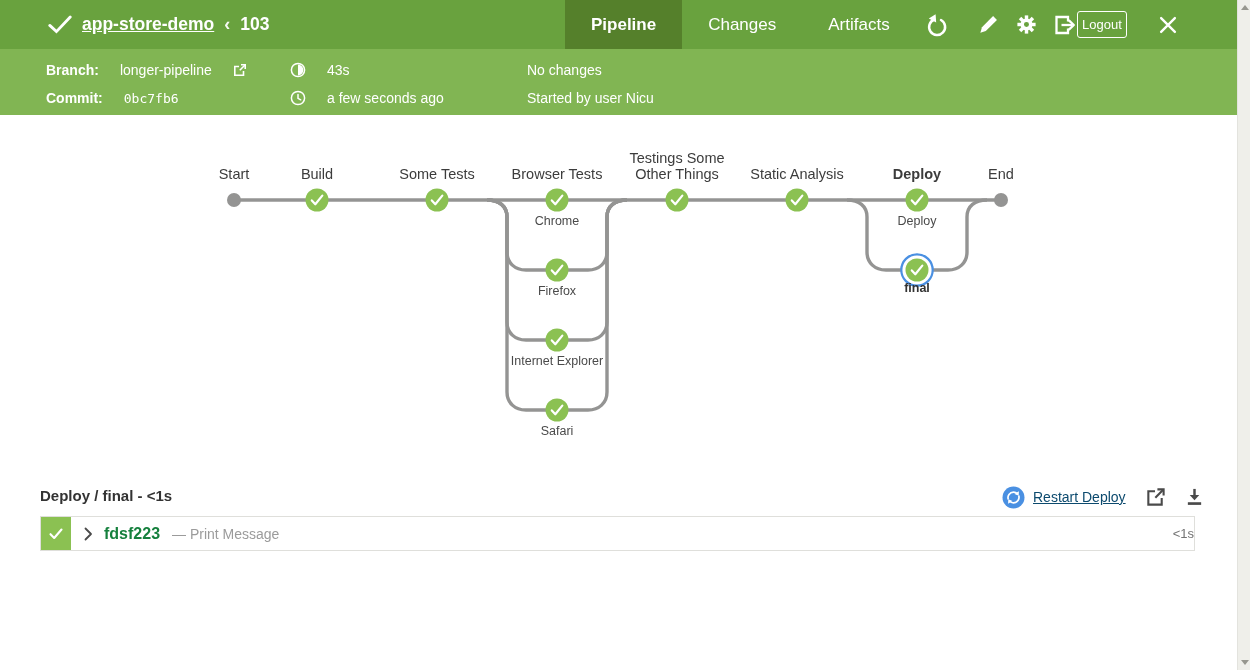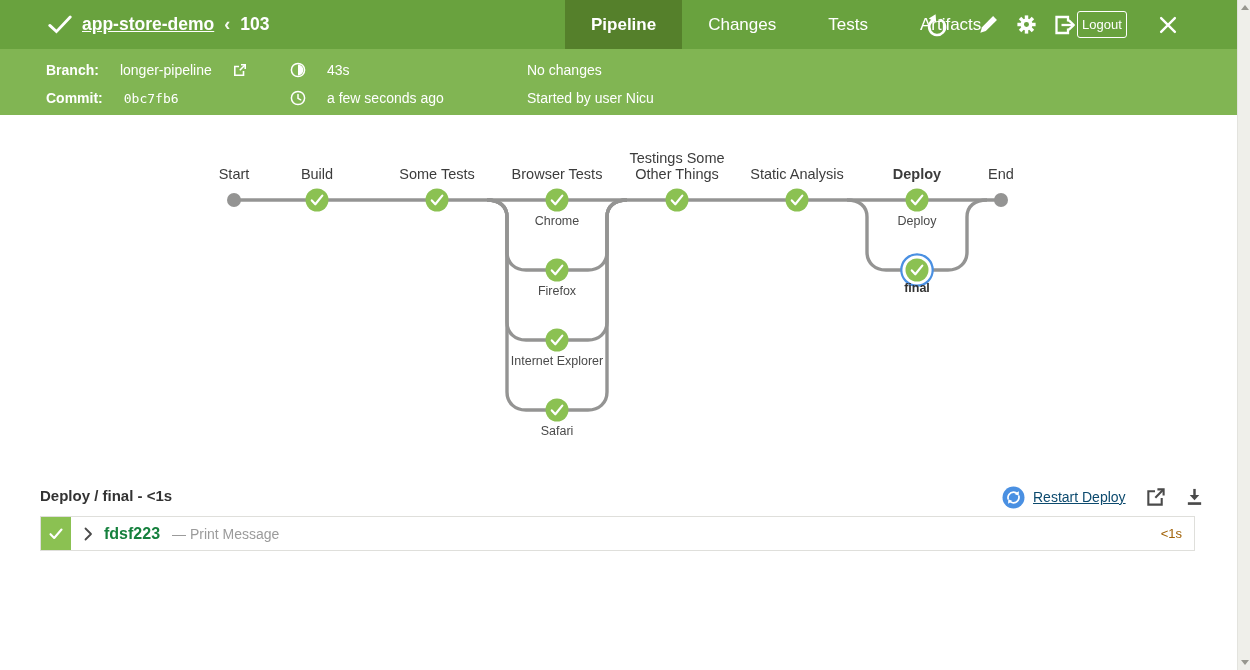--- a/index.html
+++ b/index.html
@@ -89,21 +89,21 @@
     background:#fff; border:1px solid #dfdfdb;
     display:flex; align-items:center; cursor:pointer;
   }
   .step-status {
     width:30px; height:33px; background:#8bc152; flex:0 0 30px;
     display:flex; align-items:center; justify-content:center;
   }
   .step-chevron { margin-left:13px; display:flex; align-items:center; }
   .step-id { margin-left:11px; font-size:16px; font-weight:bold; color:#15803d; }
   .step-desc { margin-left:12px; font-size:14px; color:#9b9b9b; }
-  .step-duration { margin-left:auto; margin-right:12px; font-size:13px; color:#a16207; }
+  .step-duration { margin-left:auto; margin-right:0; font-size:13px; color:#737373; }
 
   
   .scrollbar {
     position:absolute; right:0; top:0; width:13px; height:670px;
     background:#efefea; border-left:1px solid #e3e3de;
   }
   .sb-arrow { position:absolute; left:3px; width:0; height:0; }
   .sb-up { top:5px; border-left:4px solid transparent; border-right:4px solid transparent; border-bottom:5px solid #97978f; }
   .sb-down { bottom:5px; border-left:4px solid transparent; border-right:4px solid transparent; border-top:5px solid #97978f; }
 </style>
@@ -118,21 +118,20 @@
         </svg>
     </span>
     <span class="run-title">app-store-demo</span>
     <span class="run-sep">‹</span>
     <span class="run-number">103</span>
   </div>
 
   <div class="tabs">
     <div class="tab active">Pipeline</div>
     <div class="tab">Changes</div>
-    <div class="tab">Tests</div>
     <div class="tab">Artifacts</div>
   </div>
 
   <div class="topbar-actions">
     <span class="icon-btn">
       <svg width="24" height="24" viewBox="0 0 24 24">
         <path d="M16 6 A8 8 0 1 1 9.3 5.5" stroke="#fff" stroke-width="2.5" fill="none" stroke-linecap="round" transform="translate(0,1)"></path>
         <path d="M10.6 1.2 L3.8 5.6 L11.2 9.6 Z" fill="#fff"></path>
       </svg>
     </span>

